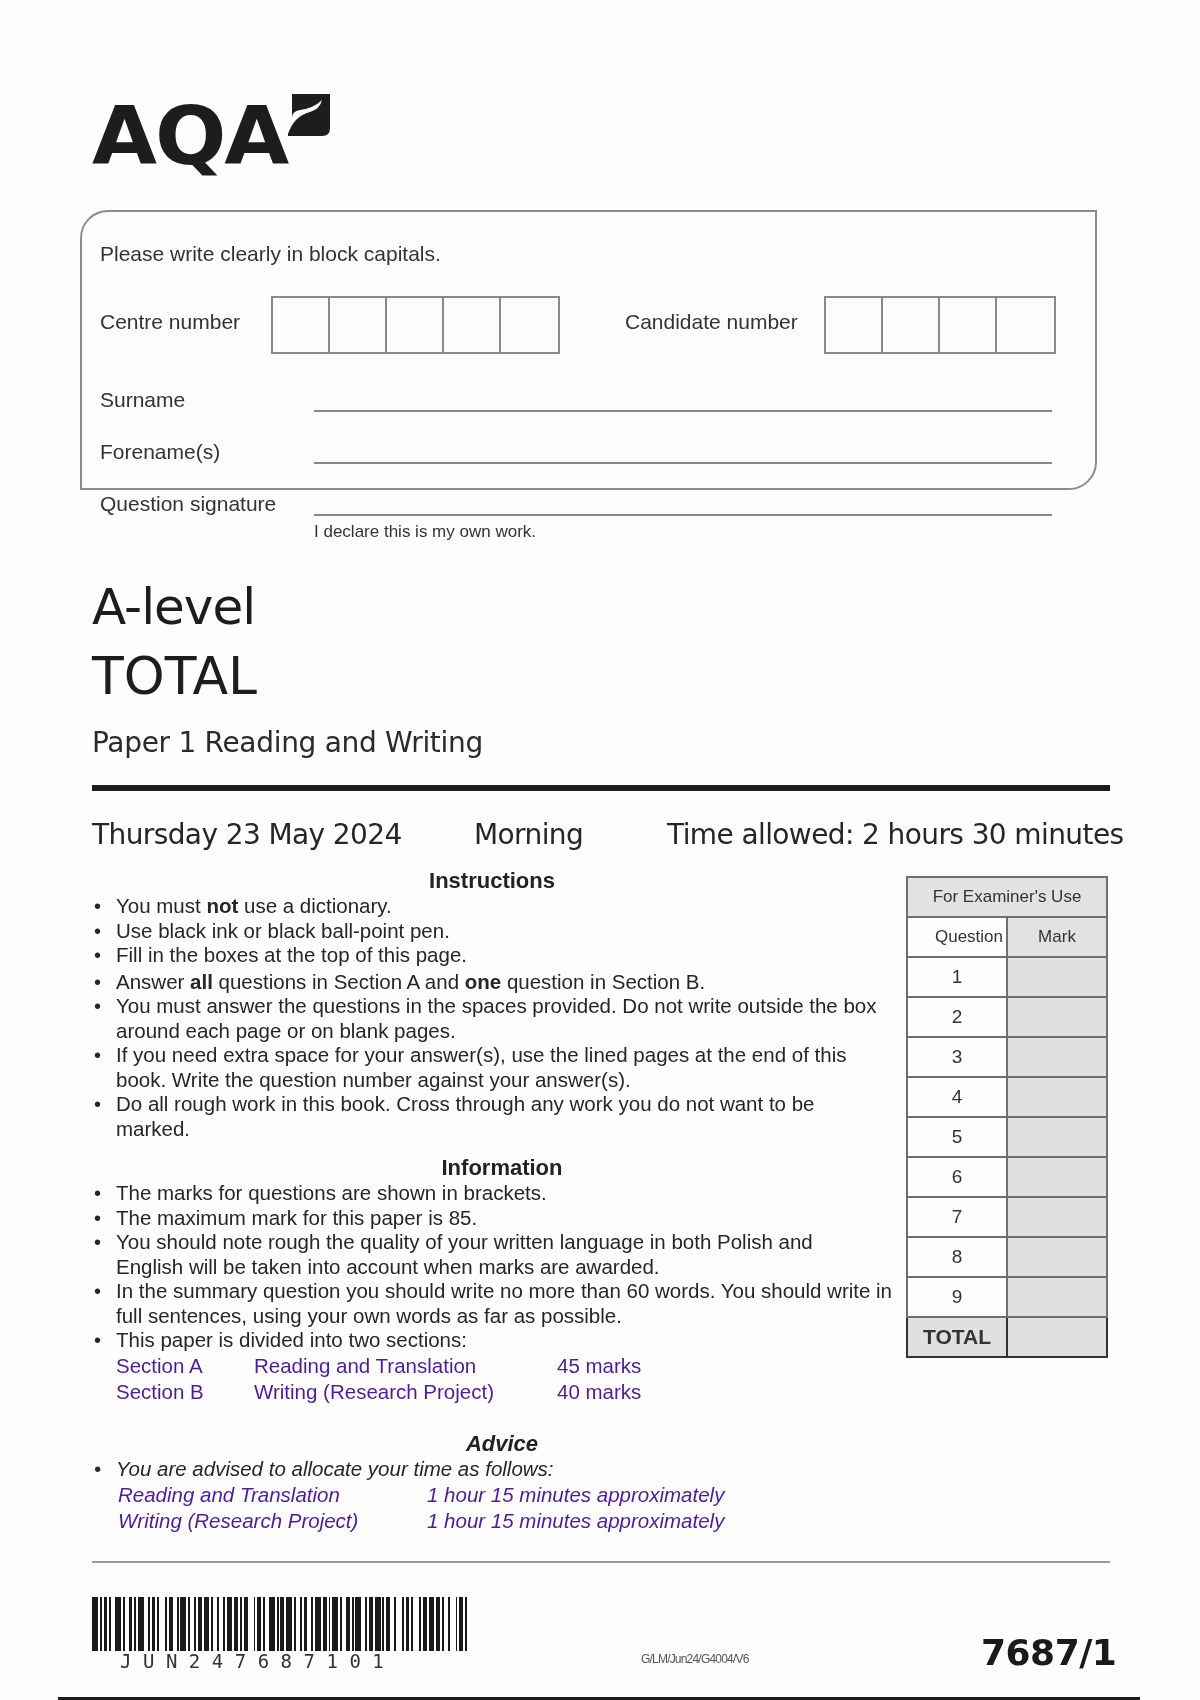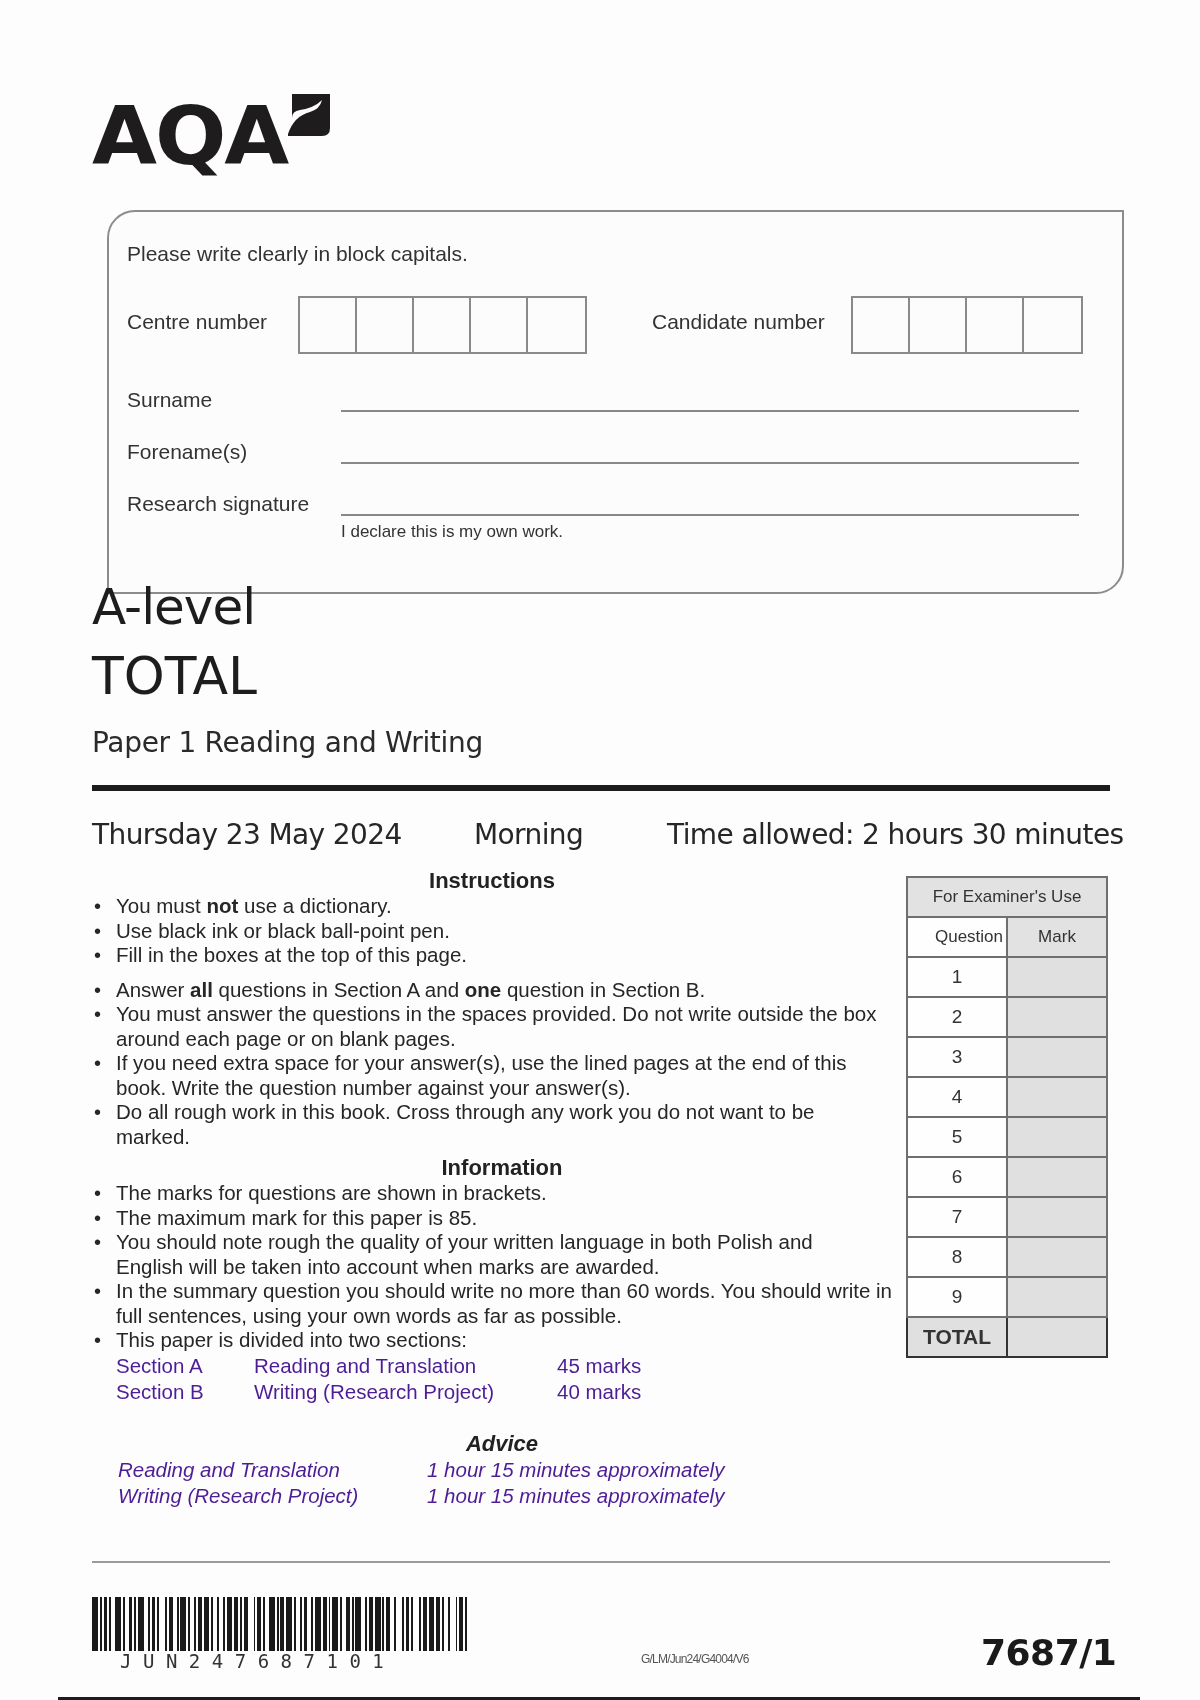--- a/index.html
+++ b/index.html
@@ -7,21 +7,21 @@
     body { position: relative; font-family: "Liberation Sans", sans-serif; color: #222; }
 
     .abs { position: absolute; }
 
     
     .logo { left: 92px; top: 92px; height: 90px; display: flex; align-items: flex-start; }
     .logo-text { font-family: "DejaVu Sans", sans-serif; font-weight: bold; font-size: 80px; letter-spacing: -2px; color: #1e1c1d; line-height: 90px; transform: scaleX(1.05); transform-origin: left; }
     .logo-mark { width: 42px; height: 42px; margin-left: 10px; margin-top: 2px; }
 
     
-    .form-box { left: 107px; top: 210px; width: 1017px; height: 384px; border: 2px solid #8c8c8c; border-radius: 28px 0 28px 0; background: #fdfcfd; }
+    .form-box { left: 80px; top: 210px; width: 1017px; height: 280px; border: 2px solid #8c8c8c; border-radius: 28px 0 28px 0; background: #fdfcfd; }
     .form-label { font-size: 21px; color: #333; }
     .digit-boxes { display: flex; height: 58px; border: 2px solid #8a8a8a; }
     .digit-box { width: 57px; height: 100%; border-right: 2px solid #8a8a8a; }
     .digit-box:last-child { border-right: none; }
     .write-line { height: 2px; background: #888; }
     .declare { font-size: 17px; color: #333; }
 
     
     .title-alevel { left: 92px; top: 578px; font-family: "DejaVu Sans", sans-serif; font-size: 50px; color: #1d1d1d; letter-spacing: -1px; }
     .title-subject { left: 92px; top: 646px; font-family: "DejaVu Sans", sans-serif; font-size: 52px; color: #1d1d1d; letter-spacing: 0px; }
@@ -86,42 +86,42 @@
     <div class="digit-box"></div>
     <div class="digit-box"></div>
   </div>
 
   <div class="abs form-label" style="left:18px; top:176px;">Surname</div>
   <div class="abs write-line" style="left:232px; top:198px; width:738px;"></div>
 
   <div class="abs form-label" style="left:18px; top:228px;">Forename(s)</div>
   <div class="abs write-line" style="left:232px; top:250px; width:738px;"></div>
 
-  <div class="abs form-label" style="left:18px; top:280px;">Research signature</div>
+  <div class="abs form-label" style="left:18px; top:280px;">Question signature</div>
   <div class="abs write-line" style="left:232px; top:302px; width:738px;"></div>
 
   <div class="abs declare" style="left:232px; top:310px;">I declare this is my own work.</div>
 </div>
 
 <div class="abs title-alevel">A-level</div>
 <div class="abs title-subject">TOTAL</div>
 <div class="abs title-paper">Paper 1  Reading and Writing</div>
 <div class="abs rule-thick"></div>
 
 <div class="abs meta-row" style="left:92px;">Thursday 23 May 2024</div>
 <div class="abs meta-row" style="left:474px;">Morning</div>
 <div class="abs meta-row" style="left:667px;">Time allowed: 2 hours 30 minutes</div>
 
 <div class="abs" style="left:92px; top:868px; width:800px;">
   <div class="section-head">Instructions</div>
   <ul class="bullets">
     <li><span>You must </span><b>not</b><span> use a dictionary.</span></li>
     <li>Use black ink or black ball-point pen.</li>
     <li>Fill in the boxes at the top of this page.</li>
-    <li style="margin-top:10px;"><span>Answer </span><b>all</b><span> questions in Section A and </span><b>one</b><span> question in Section B.</span></li>
+    <li style="margin-top:2px;"><span>Answer </span><b>all</b><span> questions in Section A and </span><b>one</b><span> question in Section B.</span></li>
     <li style="width:790px;">You must answer the questions in the spaces provided.  Do not write outside the box around each page or on blank pages.</li>
     <li style="width:790px;">If you need extra space for your answer(s), use the lined pages at the end of this book.  Write the question number against your answer(s).</li>
     <li style="width:740px;">Do all rough work in this book.  Cross through any work you do not want to be marked.</li>
   </ul>
 </div>
 
 <div class="abs" style="left:92px; top:1155px; width:820px;">
   <div class="section-head">Information</div>
   <ul class="bullets">
     <li>The marks for questions are shown in brackets.</li>
@@ -137,20 +137,23 @@
   </div>
   <div class="sub-row">
     <span style="width:138px;">Section B</span>
     <span style="width:303px;">Writing (Research Project)</span>
     <span>40 marks</span>
   </div>
 </div>
 
 <div class="abs" style="left:92px; top:1431px; width:820px;font-style:italic;">
   <div class="section-head">Advice</div>
+  <ul class="bullets">
+    <li>You are advised to allocate your time as follows:</li>
+  </ul>
   <div class="sub-row" style="padding-left:26px;">
     <span style="width:309px;">Reading and Translation</span>
     <span>1 hour 15 minutes approximately</span>
   </div>
   <div class="sub-row" style="padding-left:26px;">
     <span style="width:309px;">Writing (Research Project)</span>
     <span>1 hour 15 minutes approximately</span>
   </div>
 </div>
 

